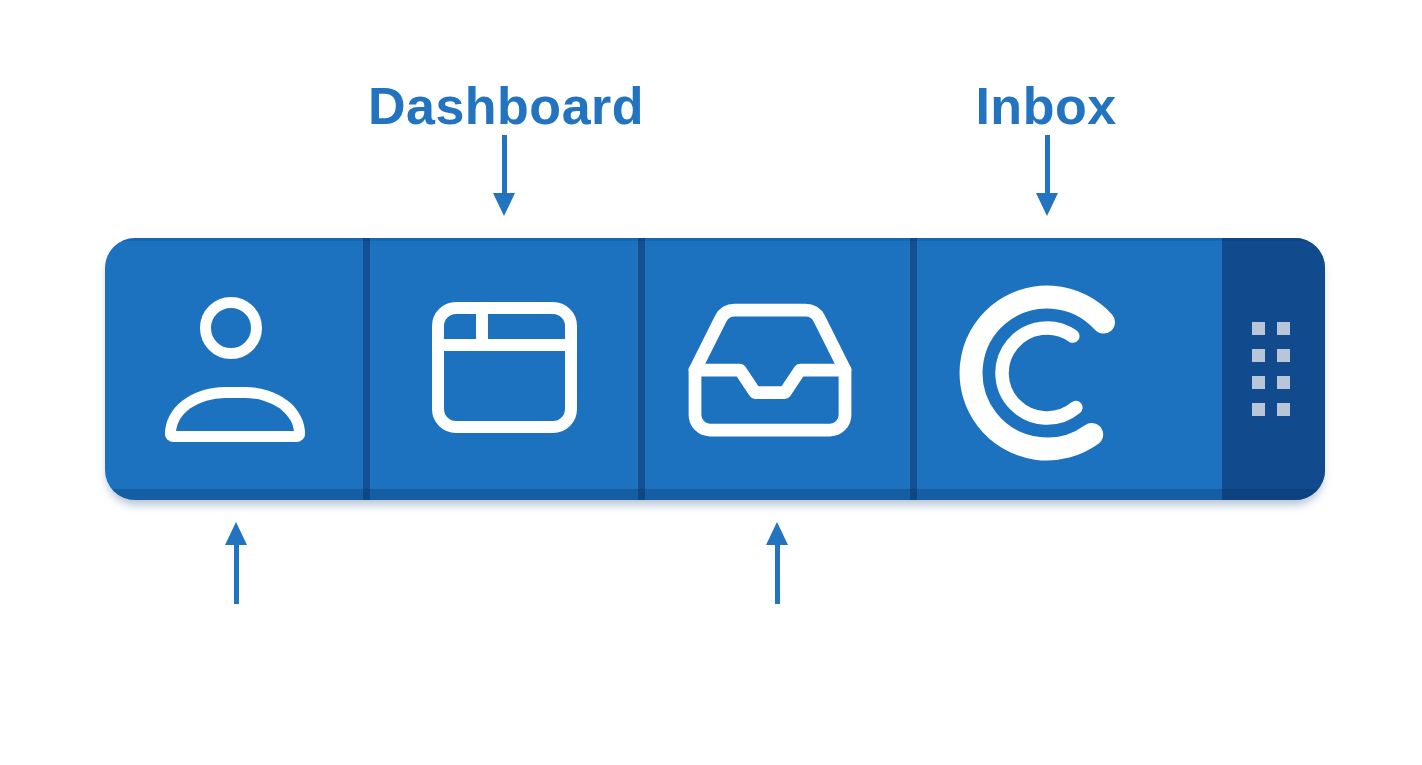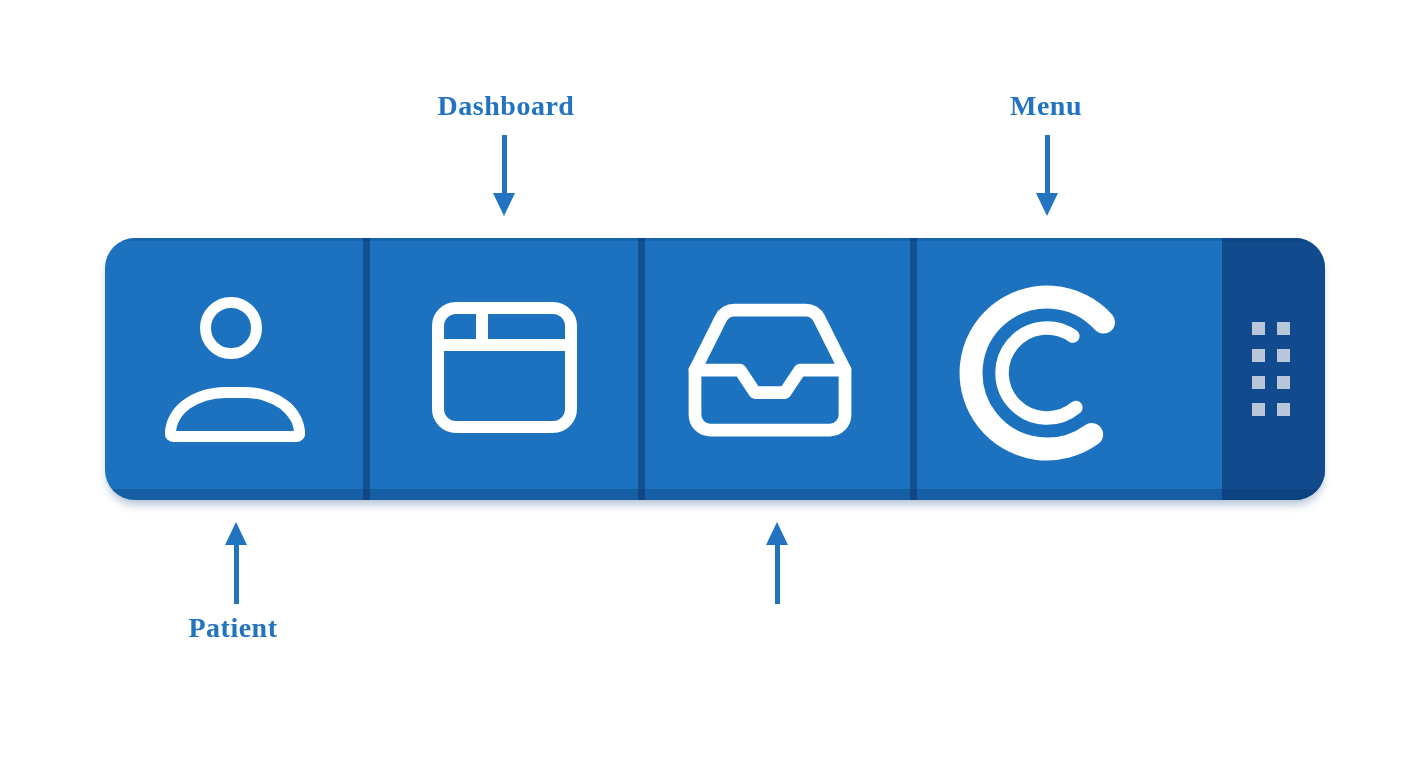--- a/index.html
+++ b/index.html
@@ -7,22 +7,22 @@
     --divider:#134f92; --handle_dot:#b8c6d8; --icon:#ffffff; --background:#ffffff;
   }
   *{margin:0;padding:0;box-sizing:border-box;}
   html,body{background:#e8e8e8;}
   .canvas{
     position:relative;width:1422px;height:765px;background:var(--background);
     overflow:hidden;font-family:"Liberation Sans","DejaVu Sans",sans-serif;
   }
   .callout{
     position:absolute;transform:translateX(-50%);
-    font-size:28px;font-weight:700;letter-spacing:.5px;color:var(--accent);
-    line-height:48px;white-space:nowrap;font-family:Liberation Serif, serif;
+    font-size:52px;font-weight:700;letter-spacing:.5px;color:var(--accent);
+    line-height:48px;white-space:nowrap;
   }
   
   .arrow{position:absolute;transform:translateX(-50%);display:flex;flex-direction:column;align-items:center;}
   .arrow .shaft{width:5px;background:var(--accent);}
   .arrow .head-down{width:0;height:0;border-left:11px solid transparent;border-right:11px solid transparent;border-top:23px solid var(--accent);}
   .arrow .head-up{width:0;height:0;border-left:11px solid transparent;border-right:11px solid transparent;border-bottom:23px solid var(--accent);}
   
   .toolbar{
     position:absolute;left:105px;top:238px;width:1220px;height:262px;
     background:var(--bar);border-radius:30px;overflow:hidden;
@@ -41,21 +41,21 @@
   
   .handle{position:absolute;left:1147px;top:84px;display:grid;grid-template-columns:13px 13px;grid-auto-rows:13px;column-gap:12px;row-gap:14px;}
   .dot{background:var(--handle_dot);}
 </style>
 </head>
 <body>
 
 <div class="canvas">
 
   <div class="callout" style="left:506px;top:82px;">Dashboard</div>
-  <div class="callout" style="left:1046px;top:82px;">Menu</div>
+  <div class="callout" style="left:1046px;top:82px;">Inbox</div>
 
   <div class="arrow" style="left:504px;top:135px;">
     <div class="shaft" style="height:58px;"></div>
     <div class="head-down"></div>
   </div>
   <div class="arrow" style="left:1047px;top:135px;">
     <div class="shaft" style="height:58px;"></div>
     <div class="head-down"></div>
   </div>
 
@@ -112,15 +112,14 @@
 
   <div class="arrow" style="left:236px;top:522px;">
     <div class="head-up"></div>
     <div class="shaft" style="height:59px;"></div>
   </div>
   <div class="arrow" style="left:777px;top:522px;">
     <div class="head-up"></div>
     <div class="shaft" style="height:59px;"></div>
   </div>
 
-  <div class="callout" style="left:233px;top:604px;">Patient</div>
 
 </div>
 
 </body></html>

